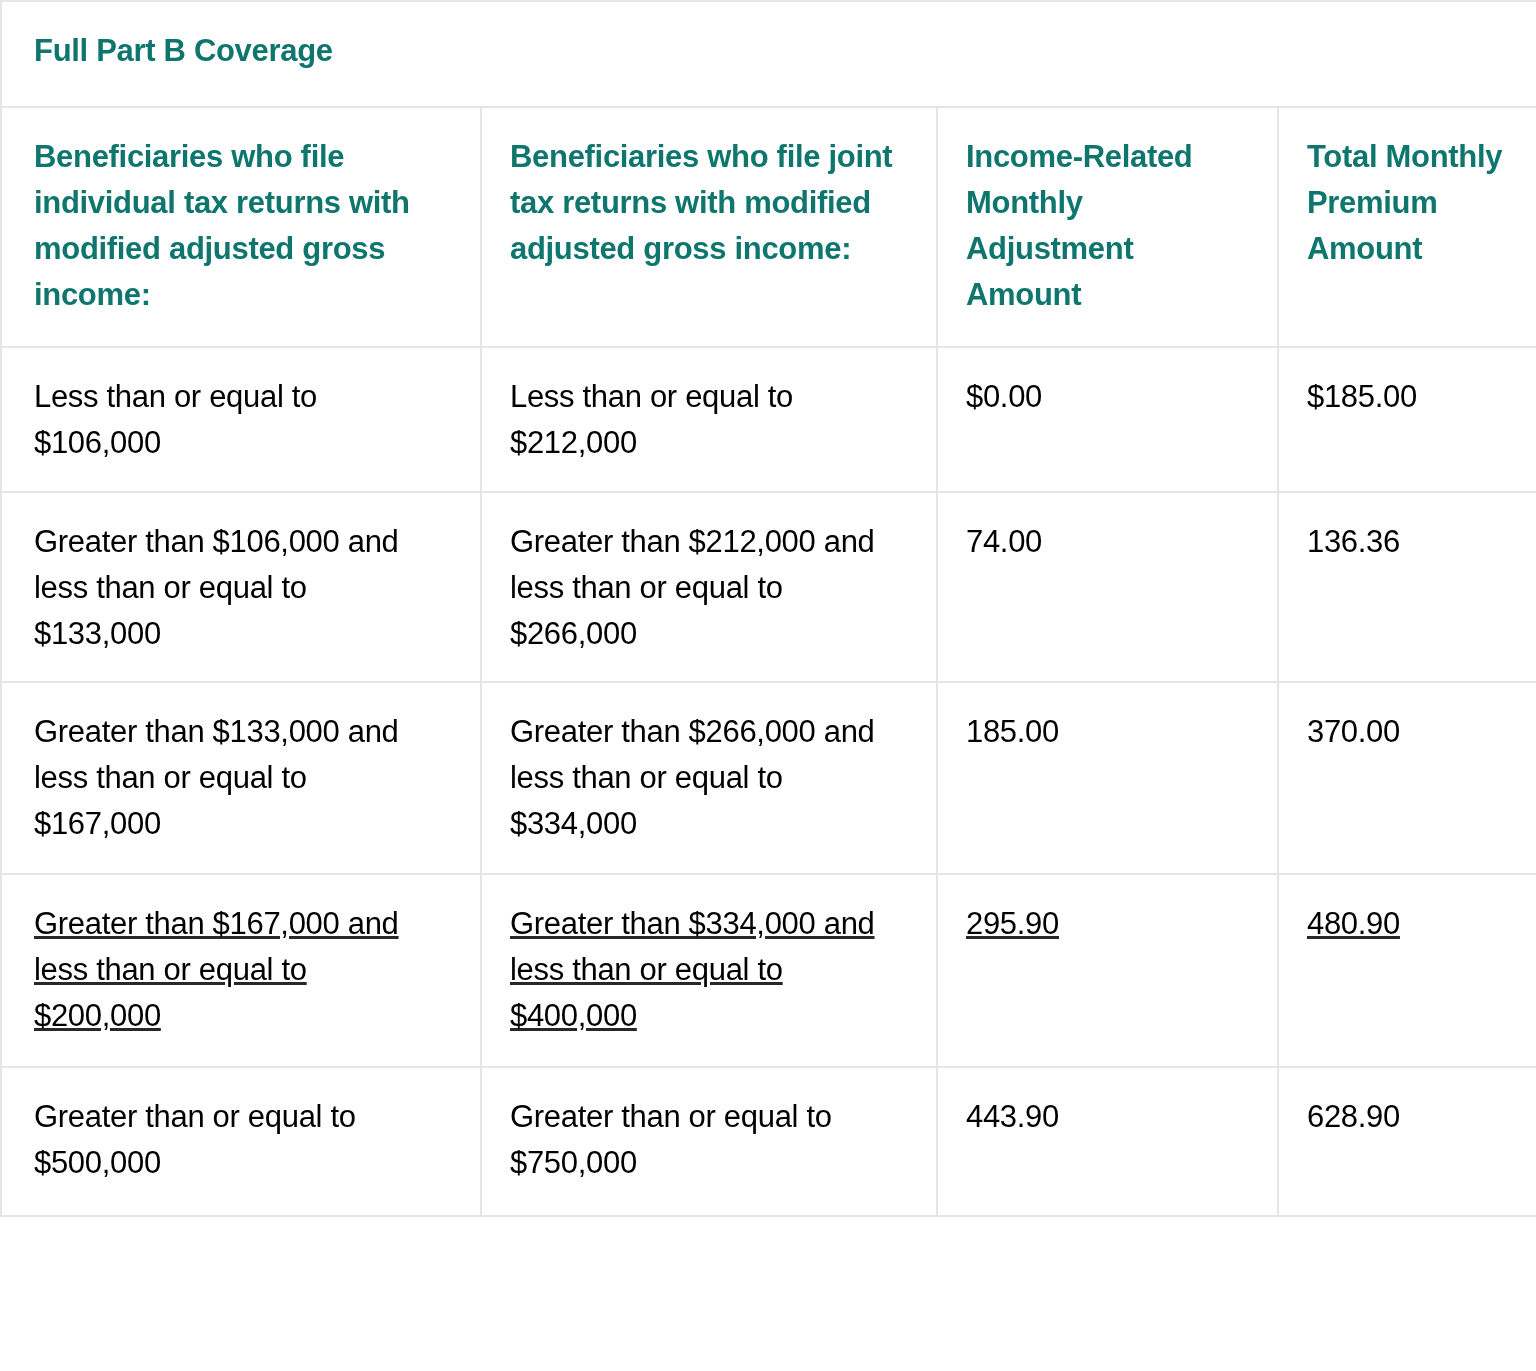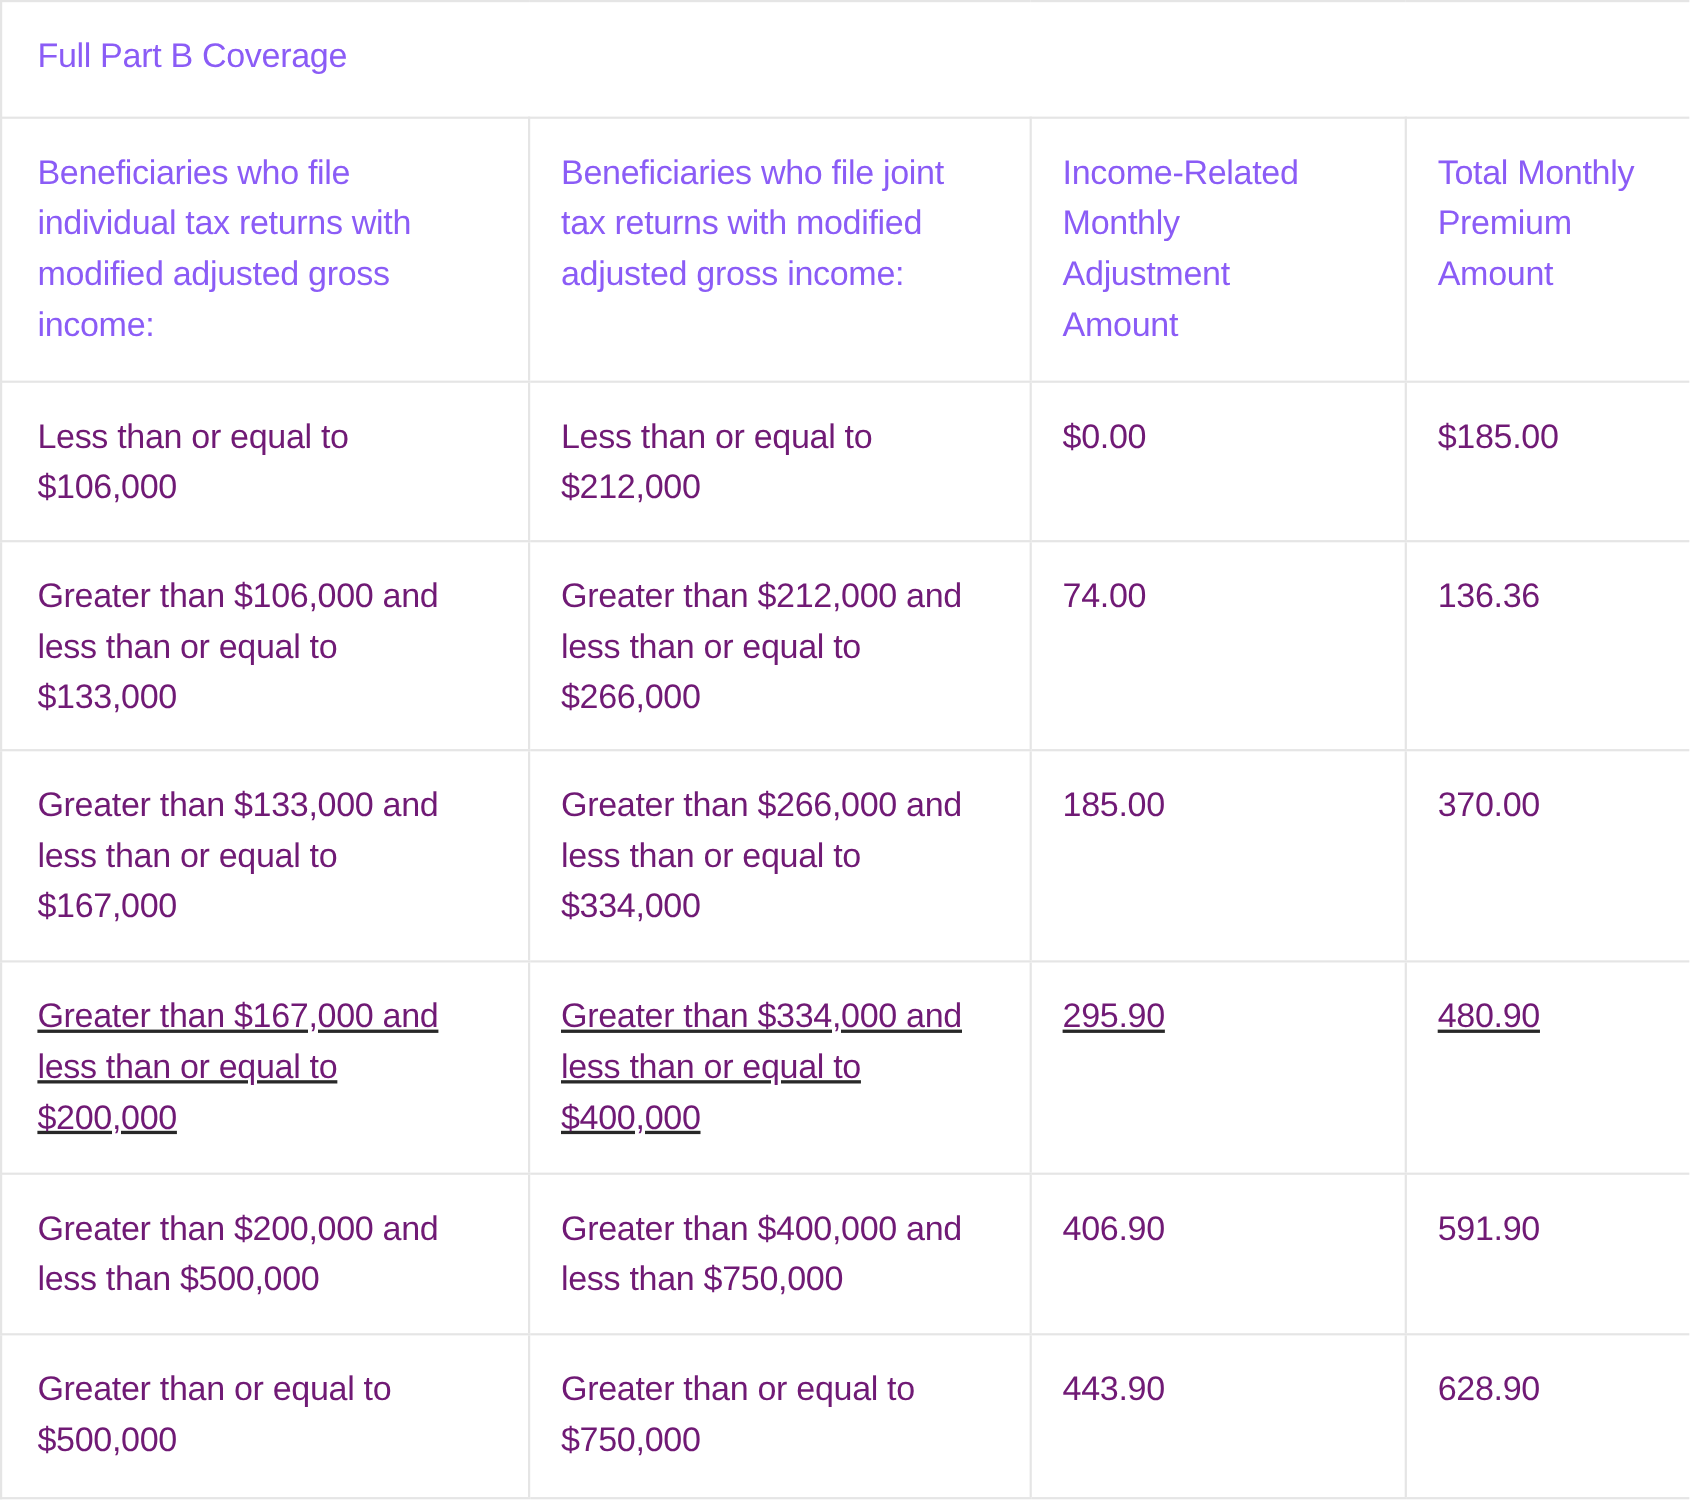--- a/index.html
+++ b/index.html
@@ -28,26 +28,26 @@
     border: 2px solid #e5e5e5;
     border-right-width: 0;
     vertical-align: top;
     font-size: 31px;
     line-height: 46px;
     letter-spacing: -0.01em;
     white-space: pre-line;
     padding: 24px 24px 24px 28px;
     text-align: left;
     font-weight: 400;
-    color: #701a75;
+    color: #000000;
     overflow: hidden;
   }
   table.coverage th {
-    font-weight: 400;
-    color: #8b5cf6;
+    font-weight: 700;
+    color: #0f766e;
   }
   table.coverage td:first-child,
   table.coverage th:first-child {
     padding-left: 32px;
   }
   table.coverage td:last-child,
   table.coverage th:last-child {
     padding-right: 12px;
   }
   tr.r-title { height: 106px; }
@@ -129,28 +129,20 @@
       <tr class="data-row r4">
         <td>Greater than $167,000 and
 less than or equal to
 $200,000</td>
         <td>Greater than $334,000 and
 less than or equal to
 $400,000</td>
         <td>295.90</td>
         <td>480.90</td>
       </tr>
-      <tr class="data-row r5">
-        <td>Greater than $200,000 and
-less than $500,000</td>
-        <td>Greater than $400,000 and
-less than $750,000</td>
-        <td>406.90</td>
-        <td>591.90</td>
-      </tr>
       <tr class="data-row r6">
         <td>Greater than or equal to
 $500,000</td>
         <td>Greater than or equal to
 $750,000</td>
         <td>443.90</td>
         <td>628.90</td>
       </tr>
     </tbody>
   </table>

